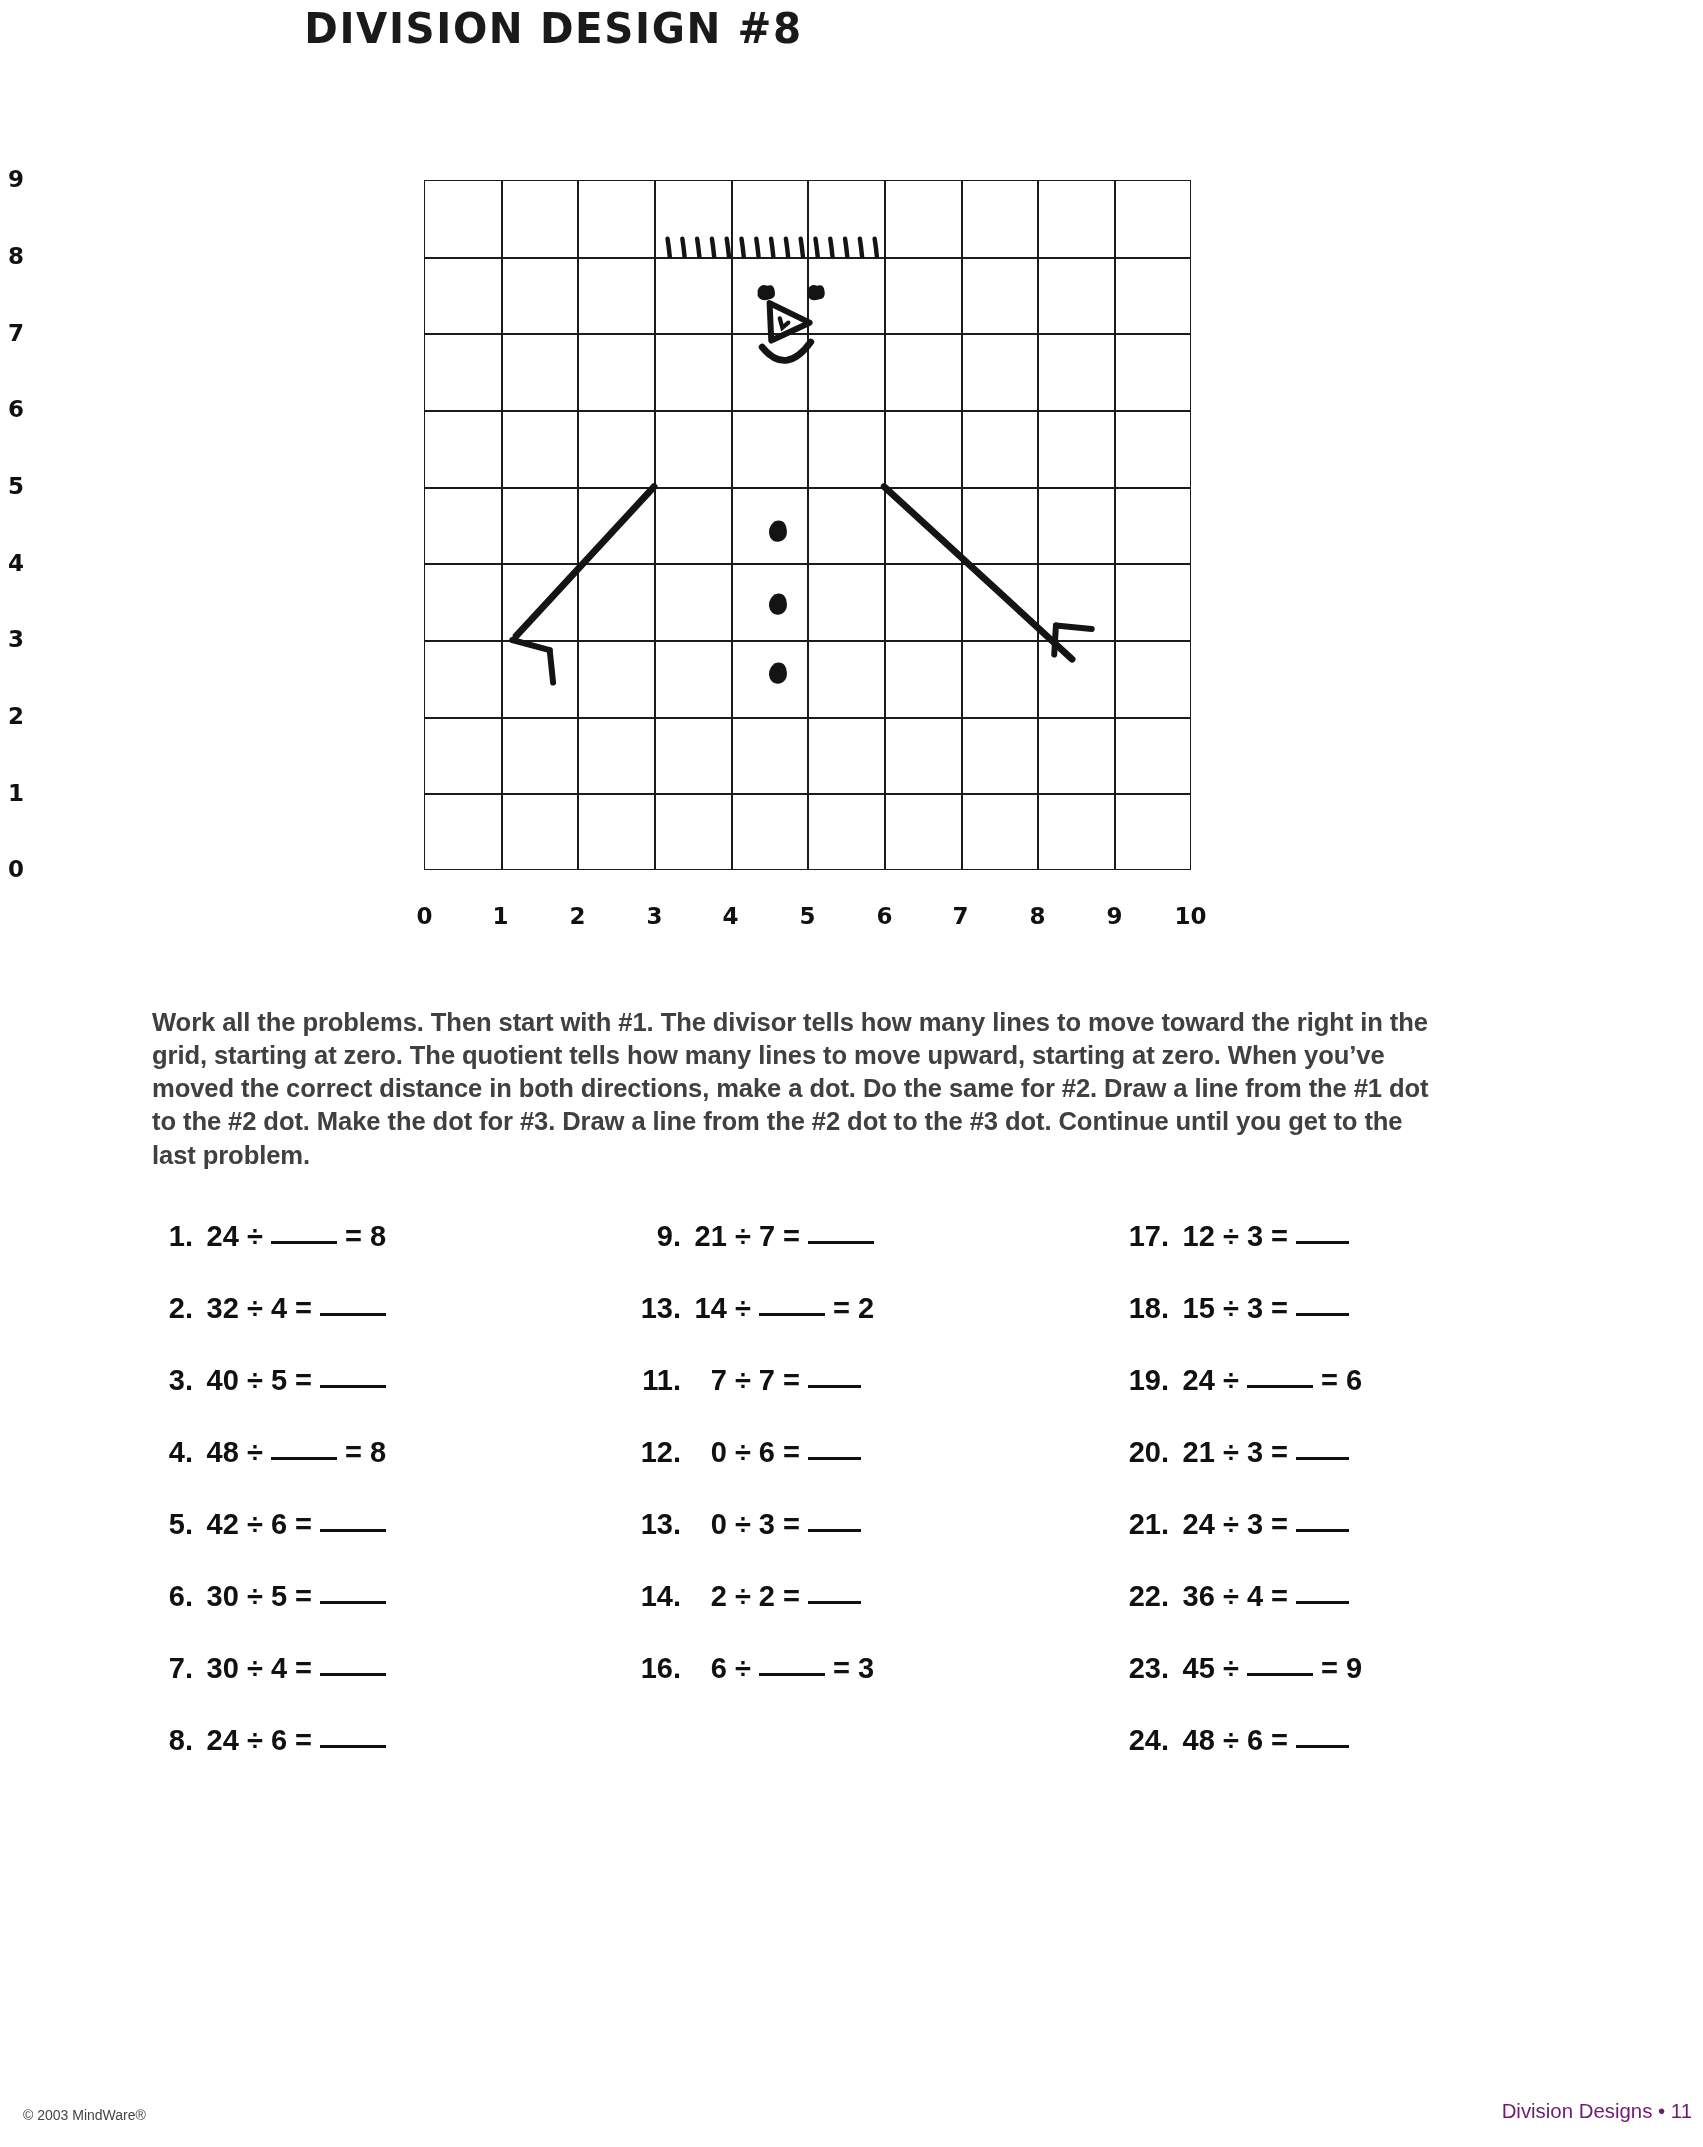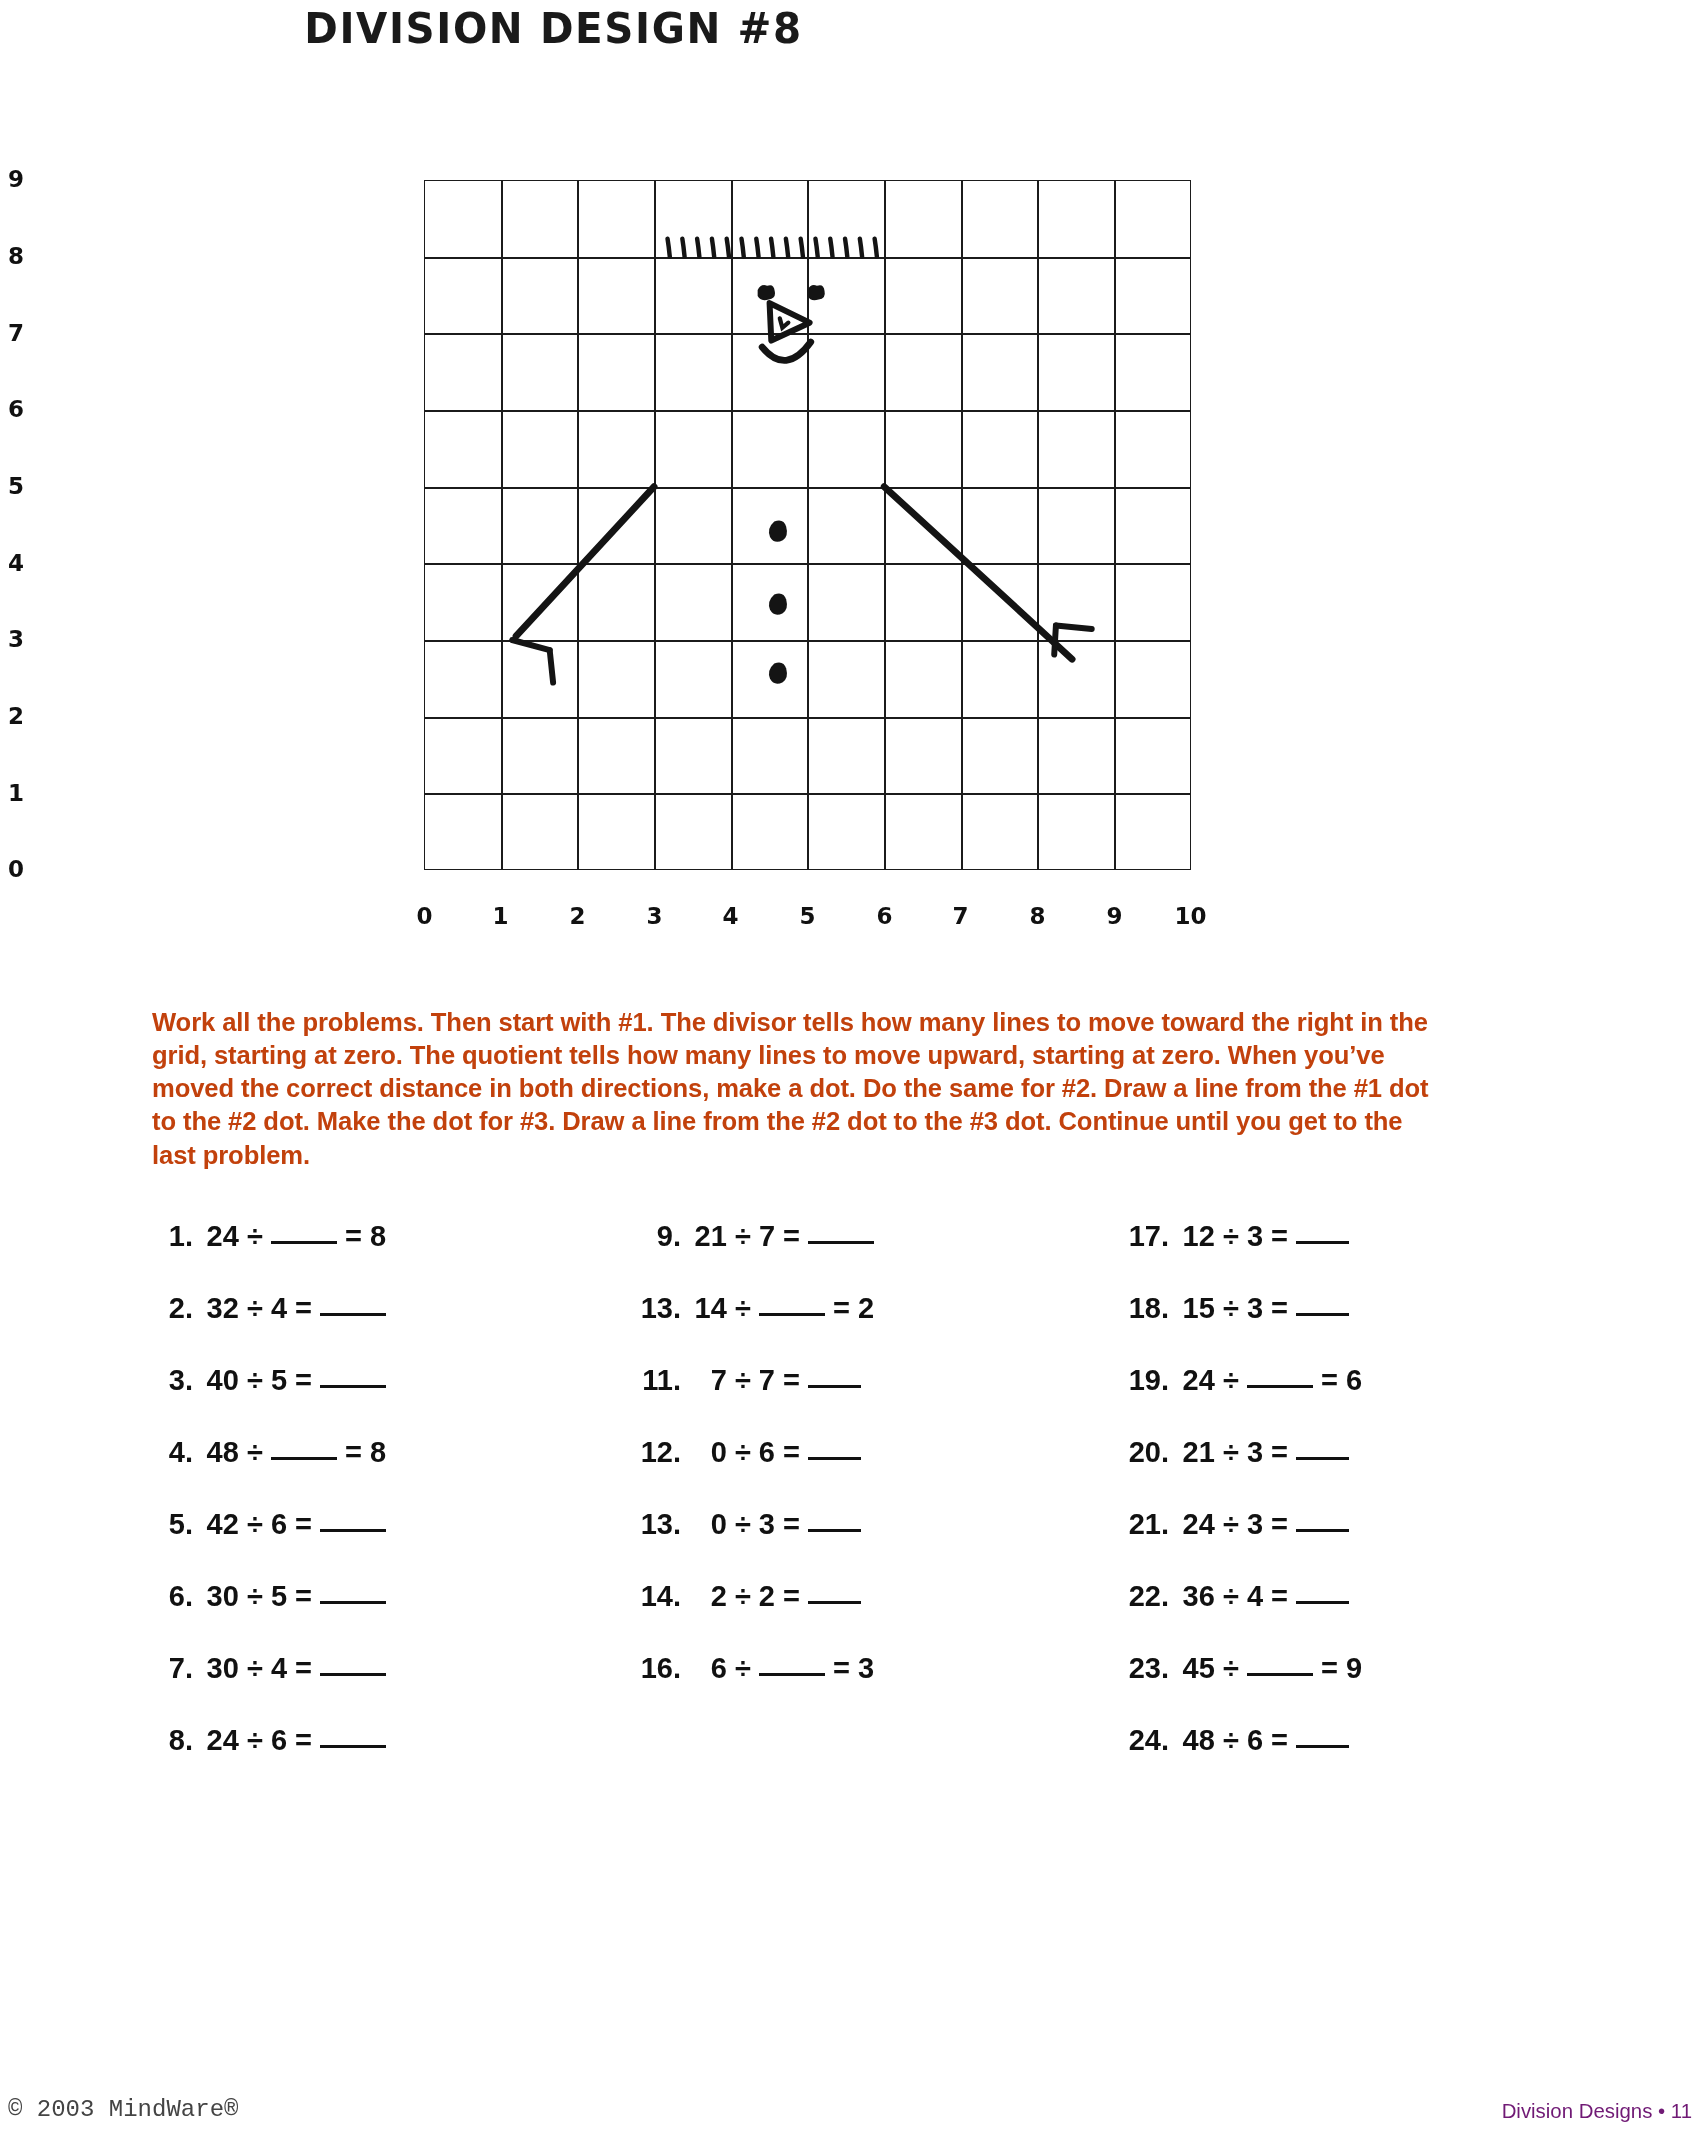--- a/index.html
+++ b/index.html
@@ -90,21 +90,21 @@
   
   #instructions {
     position: absolute;
     left: 152px;
     top: 980px;
     width: 1278px;
     font-family: "Liberation Sans", sans-serif;
     font-weight: 700;
     font-size: 25.6px;
     line-height: 1.30;
-    color: #c2410c;
+    color: #404040;
     letter-spacing: -0.1px;
   }
 
   
   #problems {
     position: absolute;
     left: 128px;
     top: 1220px;
     width: 1465px;
     display: flex;
@@ -137,25 +137,25 @@
     vertical-align: baseline;
     position: relative;
     top: -1.7px;
   }
   .blank-sm { width: 53px; }
   .blank-lg { width: 66px; }
 
   
   #footer-left {
     position: absolute;
-    left: 8px;
+    left: 23px;
     bottom: 24px;
-    font-family: Liberation Mono, monospace;
+    font-family: Liberation Sans, sans-serif;
     font-weight: 400;
-    font-size: 24px;
+    font-size: 14px;
     color: #444;
   }
   #footer-right {
     position: absolute;
     right: 12px;
     bottom: 24px;
     font-family: "Liberation Sans", sans-serif;
     font-weight: 400;
     font-size: 20.4px;
     color: #701a75;

